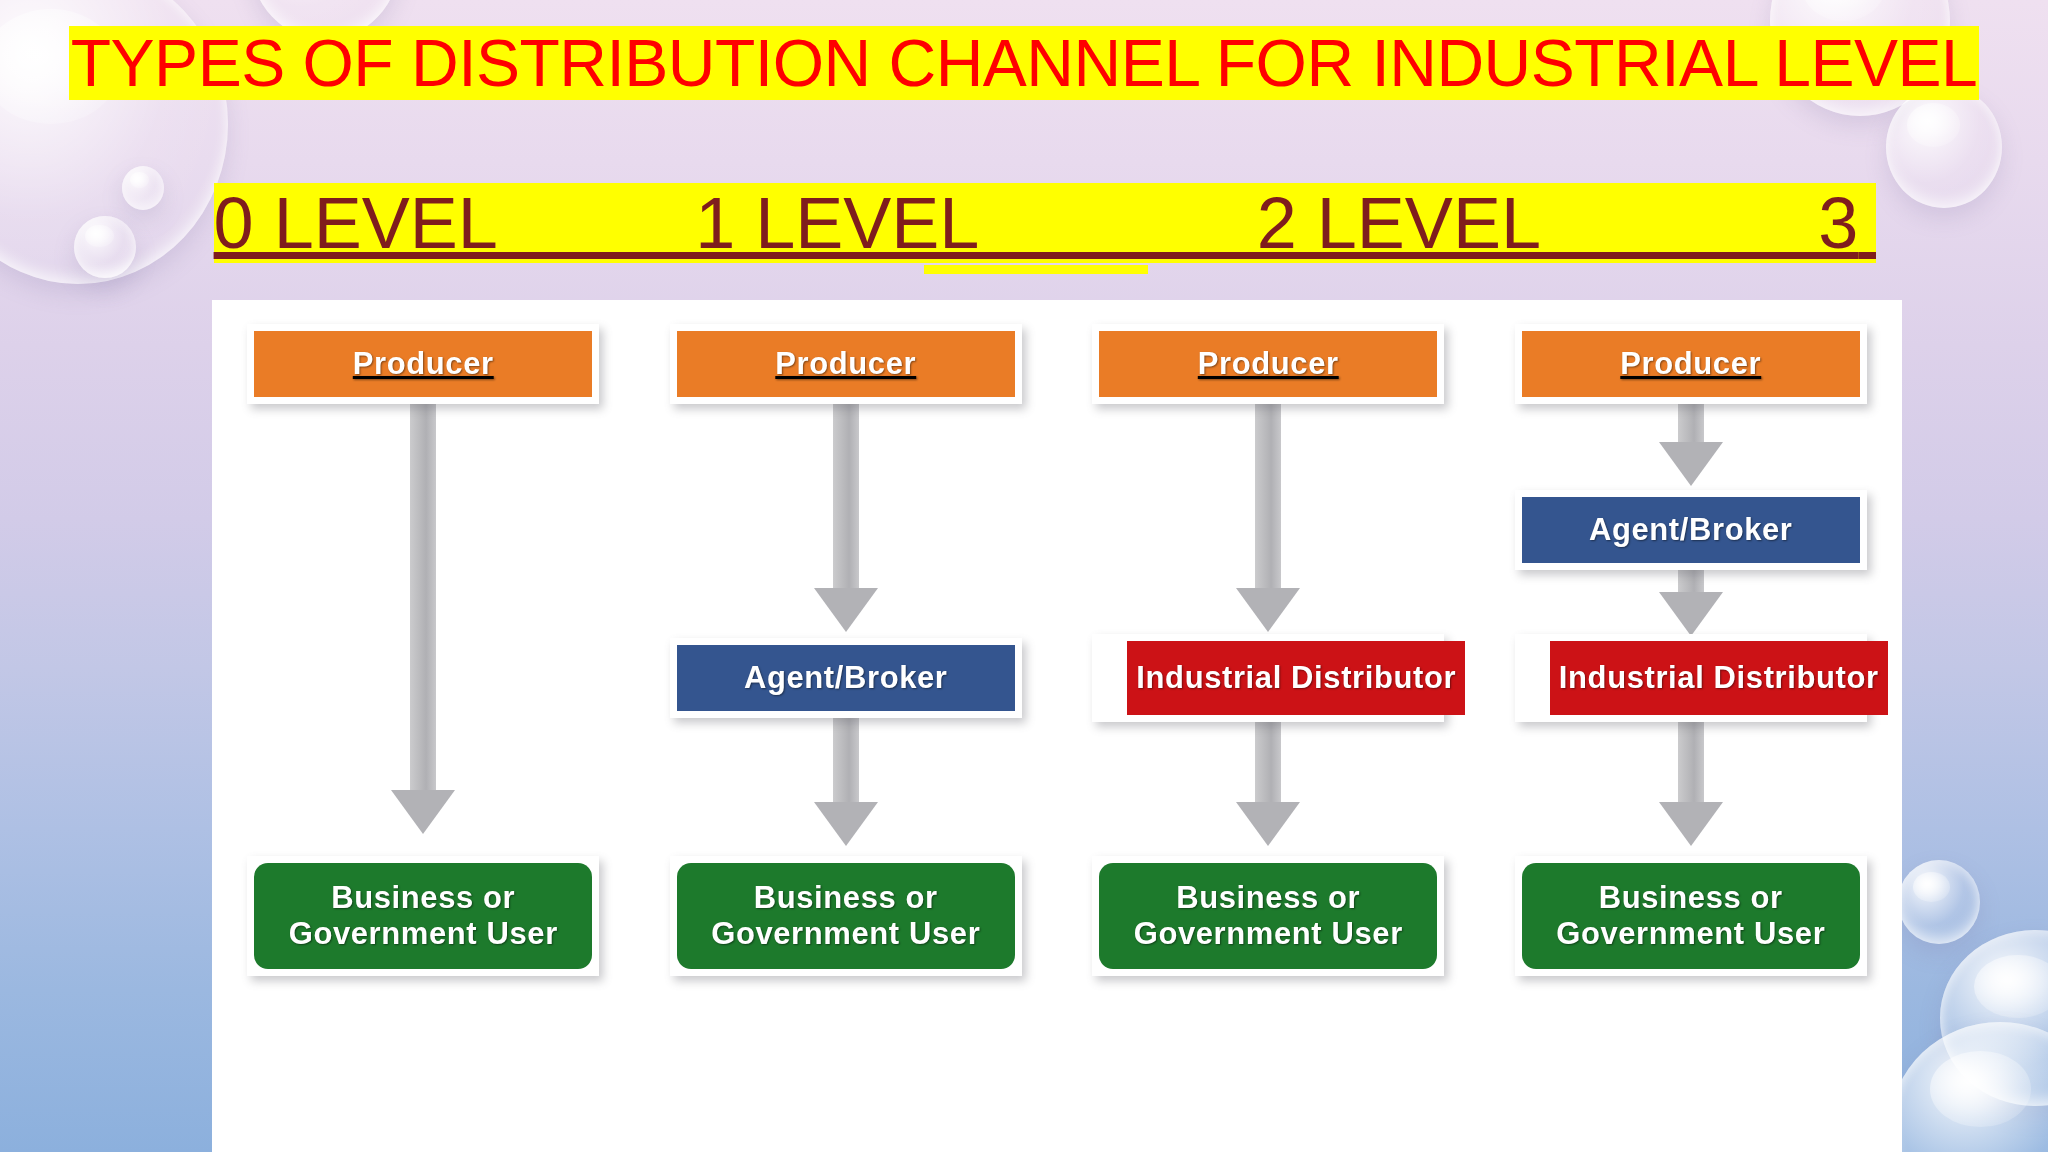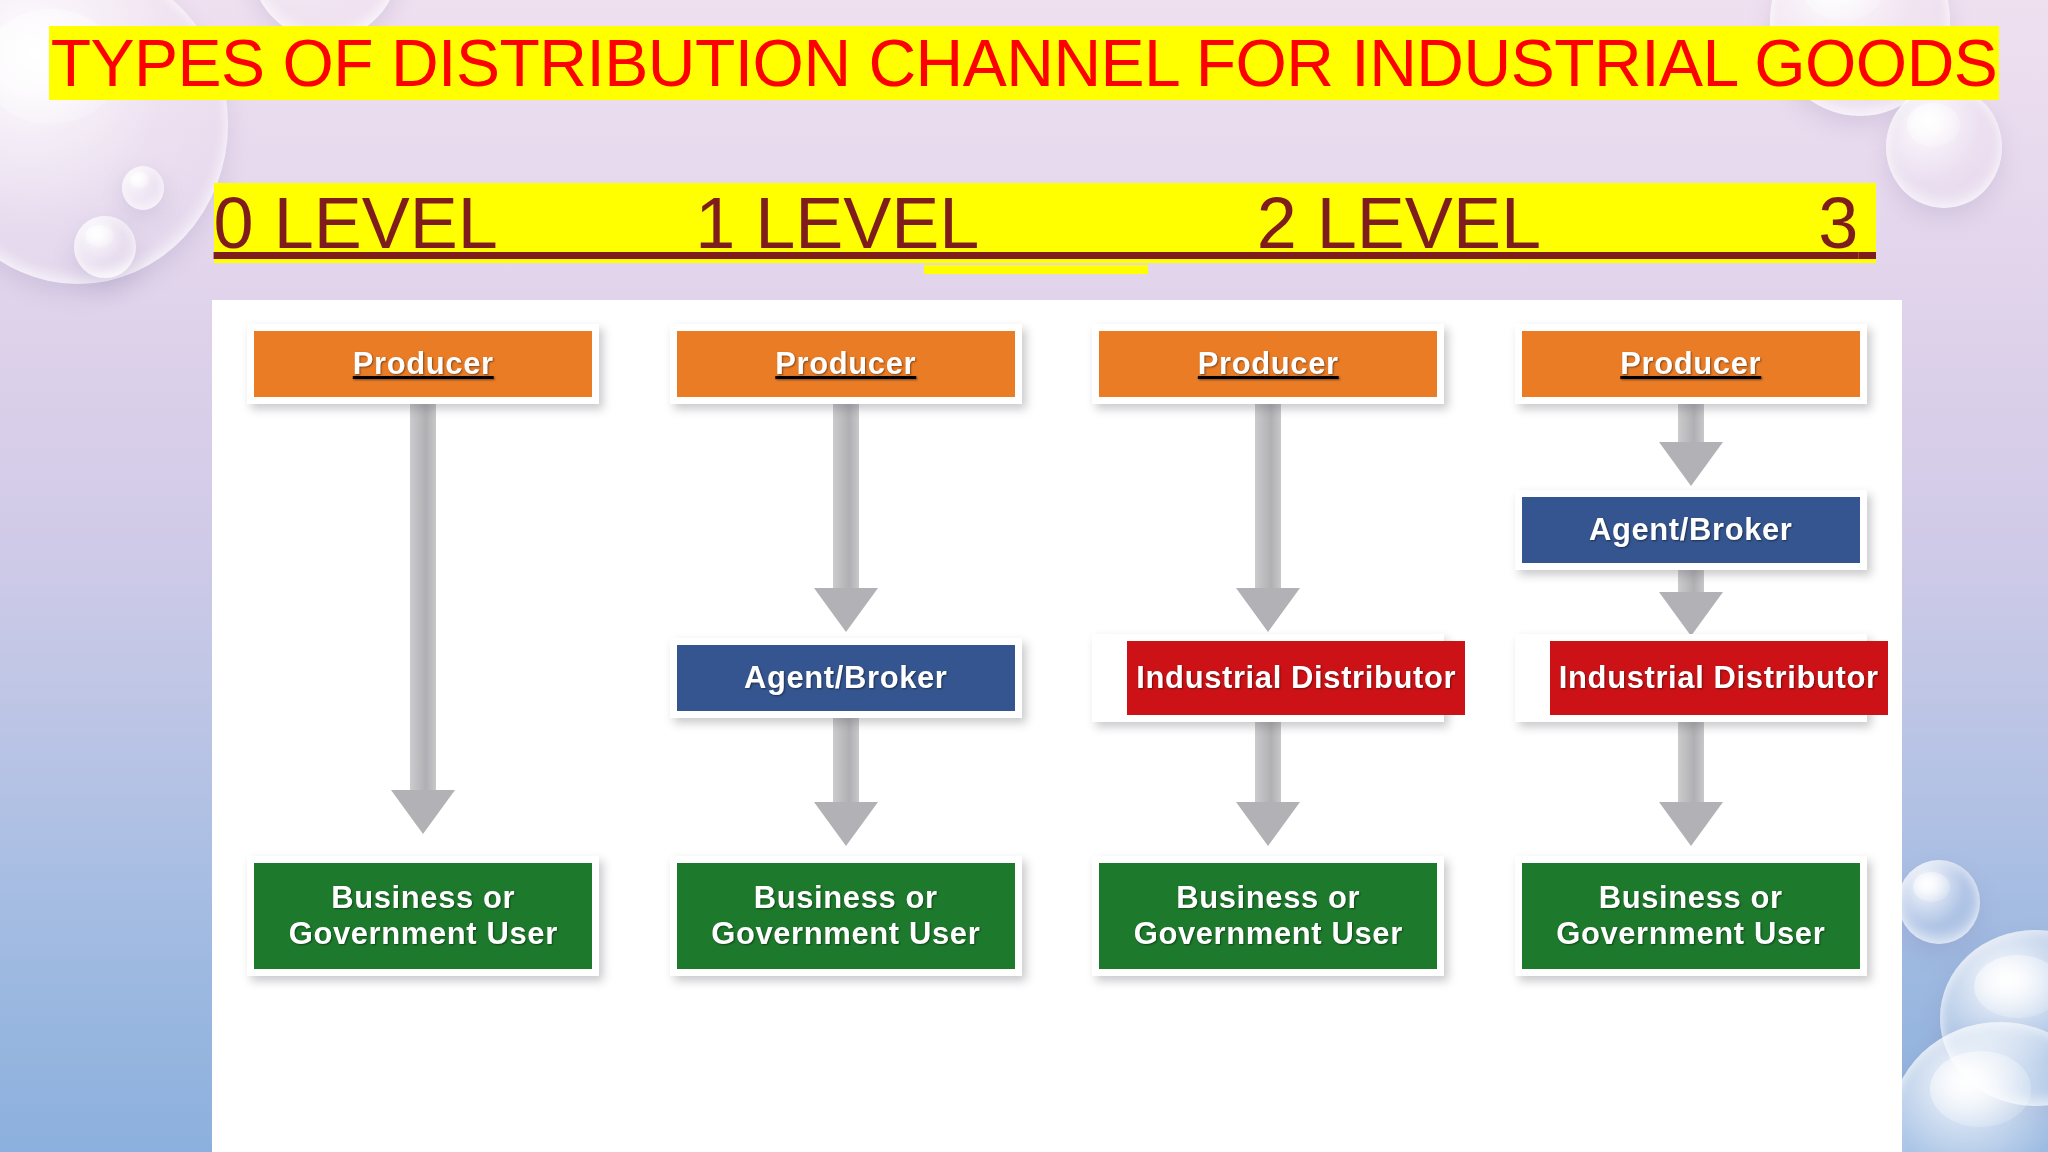--- a/index.html
+++ b/index.html
@@ -152,21 +152,21 @@
     font-weight: bold;
     font-size: 31px;
     line-height: 36px;
     letter-spacing: 0.6px;
     text-shadow: 1px 1px 2px rgba(0,0,0,0.45);
     padding: 10px 4px;
   }
   .node.producer      .node-inner { background: #ea7c26; }
   .node.agent         .node-inner { background: #34558f; }
   .node.distributor   .node-inner { background: #cc1216; margin-left: 28px; }
-  .node.user          .node-inner { background: #1d7a2c; }
+  .node.user          .node-inner { background: #1d7a2c; border-radius: 14px; }
 
   .node.producer    { height: 80px; text-decoration: underline; }
   .node.agent       { height: 80px; }
   .node.distributor { height: 88px; }
   .node.user        { height: 120px; }
 
   
   .arrow {
     position: absolute;
     left: 50%;
@@ -288,20 +288,20 @@
         </div>
         <div class="node user" style="top:556px;">
           <div class="node-inner">Business or Government User</div>
         </div>
       </div>
 
     </div>
   </div>
 
   <div id="title-wrap">
-    <span id="title-text">TYPES OF DISTRIBUTION CHANNEL FOR INDUSTRIAL GOODS</span>
+    <span id="title-text">TYPES OF DISTRIBUTION CHANNEL FOR INDUSTRIAL LEVEL</span>
   </div>
 
   <div id="subtitle-wrap">
     <span id="subtitle-text">0 LEVEL          1 LEVEL              2 LEVEL              3 LEVEL</span>
   </div>
 
 </div>
 
 </body></html>

